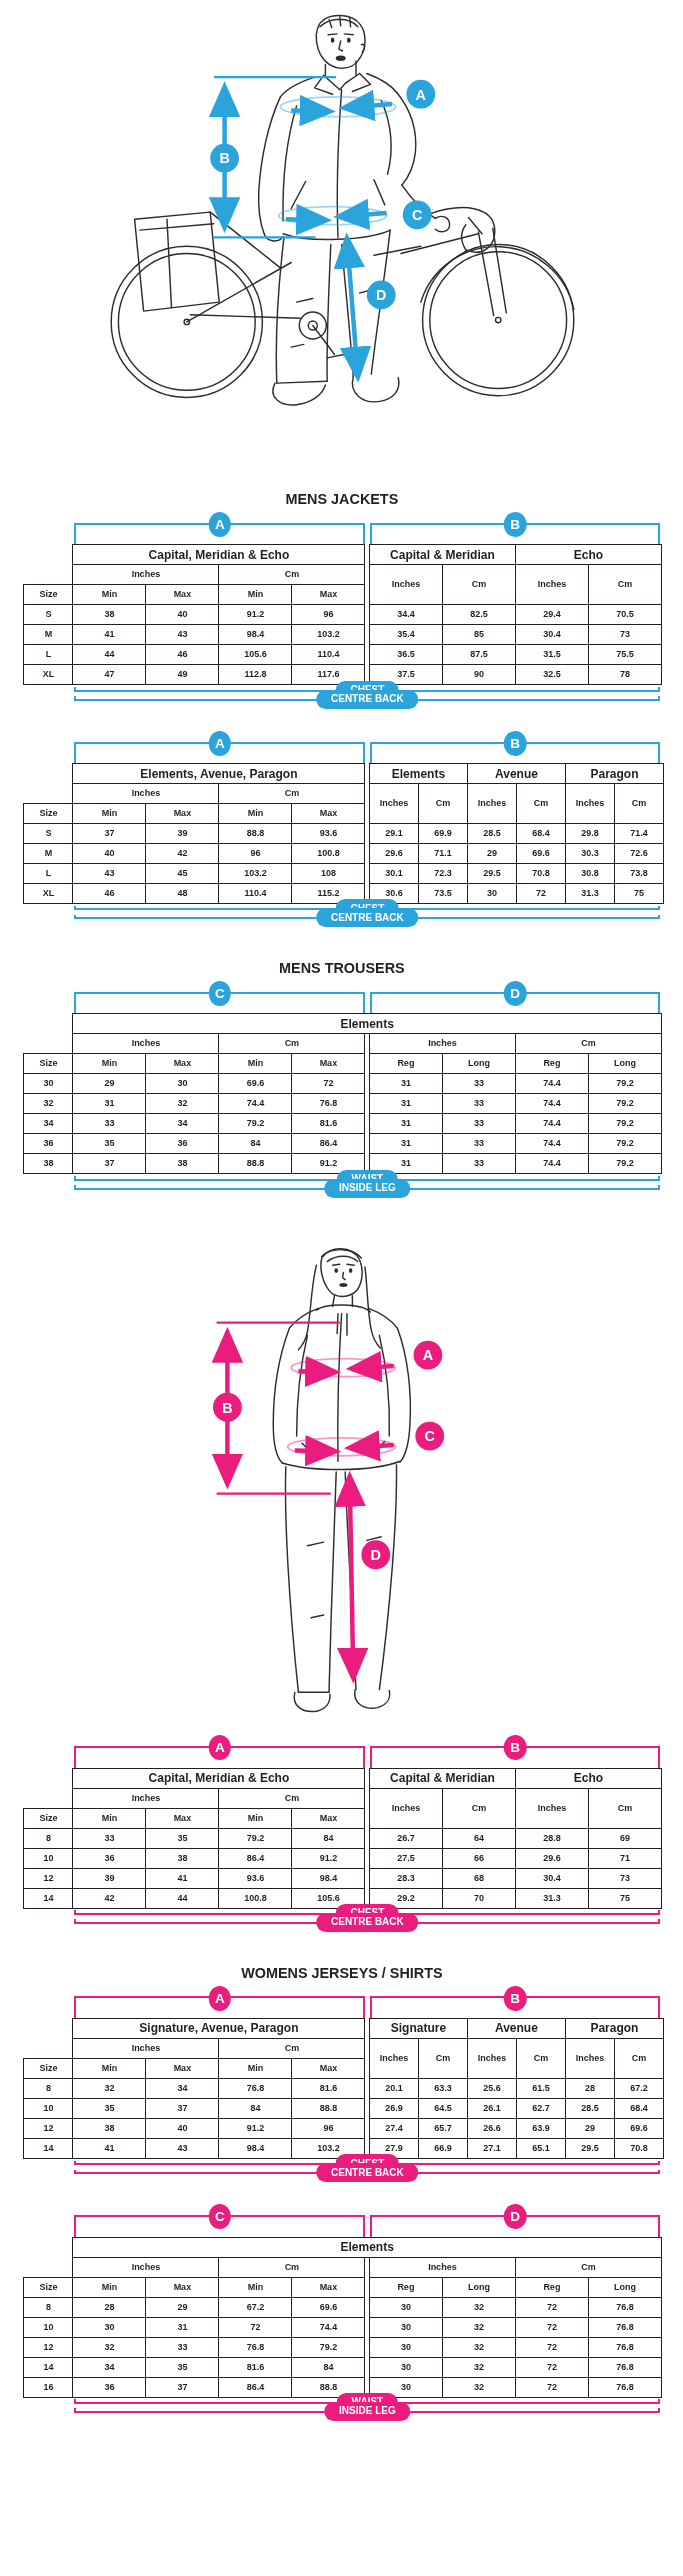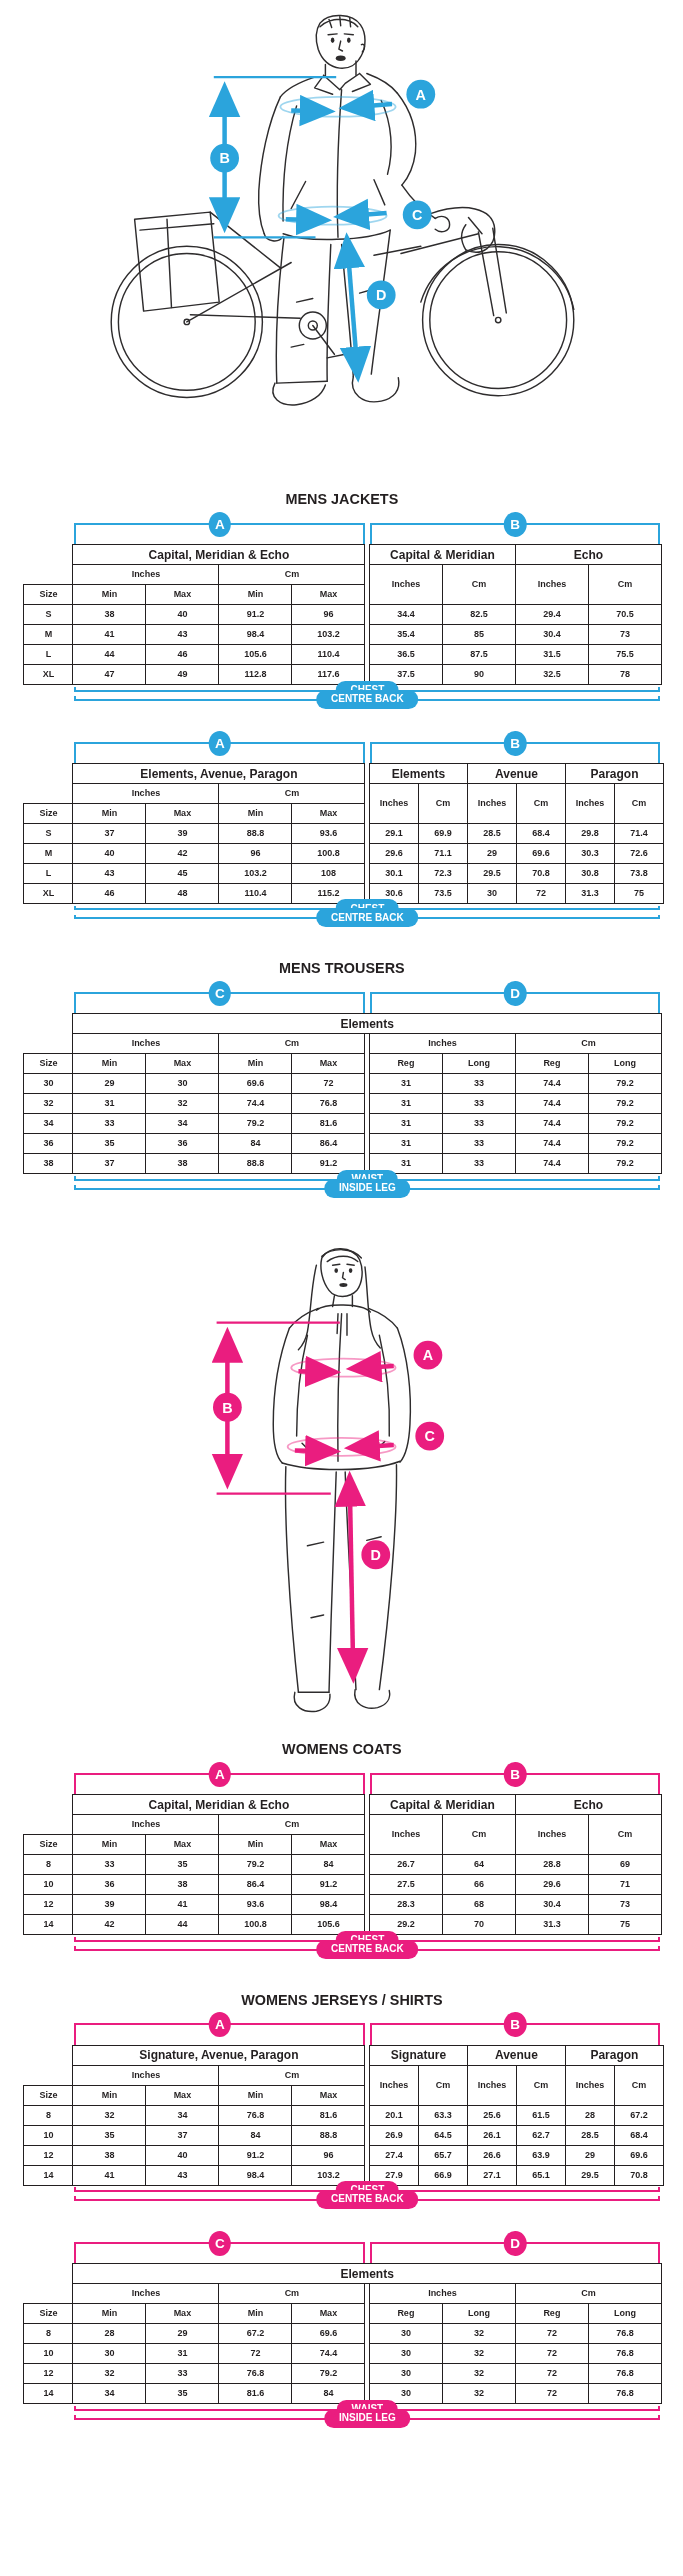--- a/index.html
+++ b/index.html
@@ -536,21 +536,20 @@
         </g>
         <g>
           <circle cx="272" cy="360" r="16" fill="#EA1D7F"></circle>
           <text class="mletter" x="272" y="366">D</text>
         </g>
       </g>
     </svg>
   </div>
 
   <section class="chart" style="--accent: #EA1D7F;">
-      <h2 class="chart-title">WOMENS COATS</h2>
       <div class="brackets">
         <div class="bracket">
           <span class="bletter">A</span>
         </div>
         <div class="bracket">
           <span class="bletter">B</span>
         </div>
       </div>
       <table class="tbl">
         <colgroup>
@@ -865,20 +864,32 @@
             <td class="">34</td>
             <td class="">35</td>
             <td class="">81.6</td>
             <td class="br2">84</td>
             <td class="gapc"></td>
             <td class="bl2">30</td>
             <td class="">32</td>
             <td class="">72</td>
             <td class="br2">76.8</td>
           </tr>
+          <tr>
+            <td class="bl2 bb2">16</td>
+            <td class="bb2">36</td>
+            <td class="bb2">37</td>
+            <td class="bb2">86.4</td>
+            <td class="br2 bb2">88.8</td>
+            <td class="gapc"></td>
+            <td class="bl2 bb2">30</td>
+            <td class="bb2">32</td>
+            <td class="bb2">72</td>
+            <td class="br2 bb2">76.8</td>
+          </tr>
         </tbody>
       </table>
       <div class="footers">
         <div class="fbracket">
           <span class="fpill">WAIST</span>
         </div>
         <div class="fbracket">
           <span class="fpill">INSIDE LEG</span>
         </div>
       </div>

